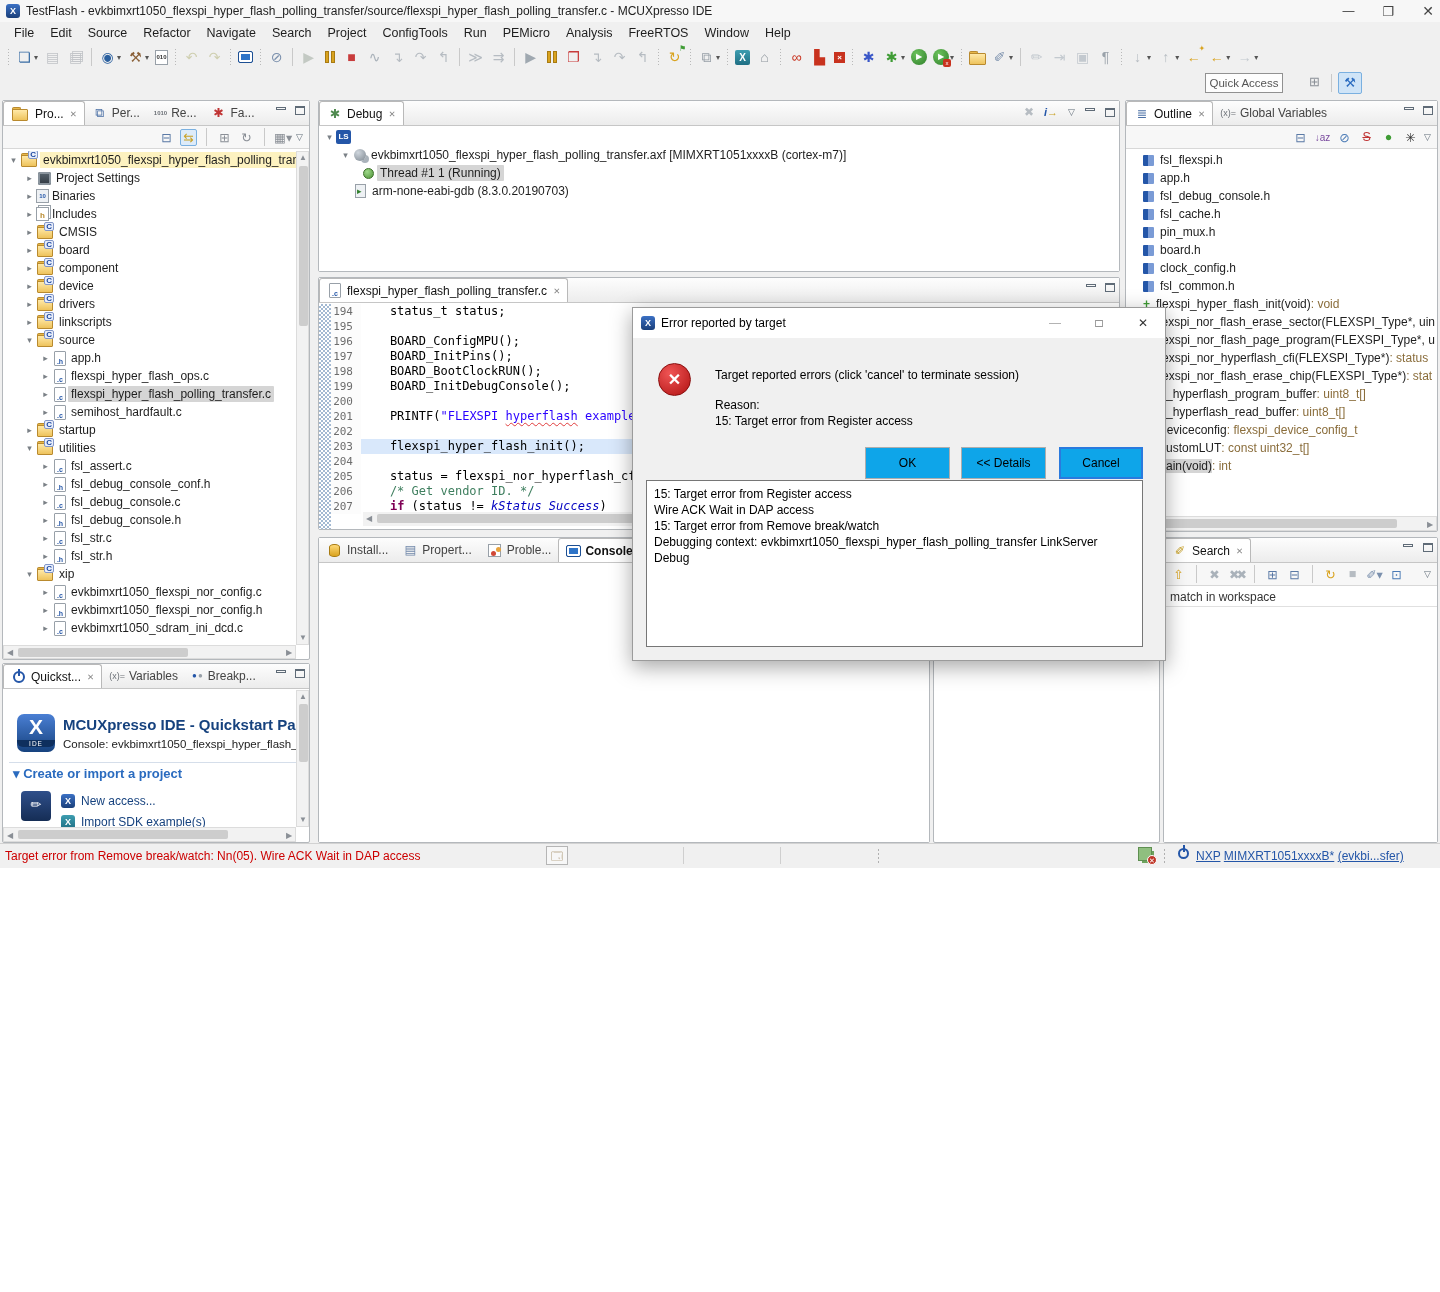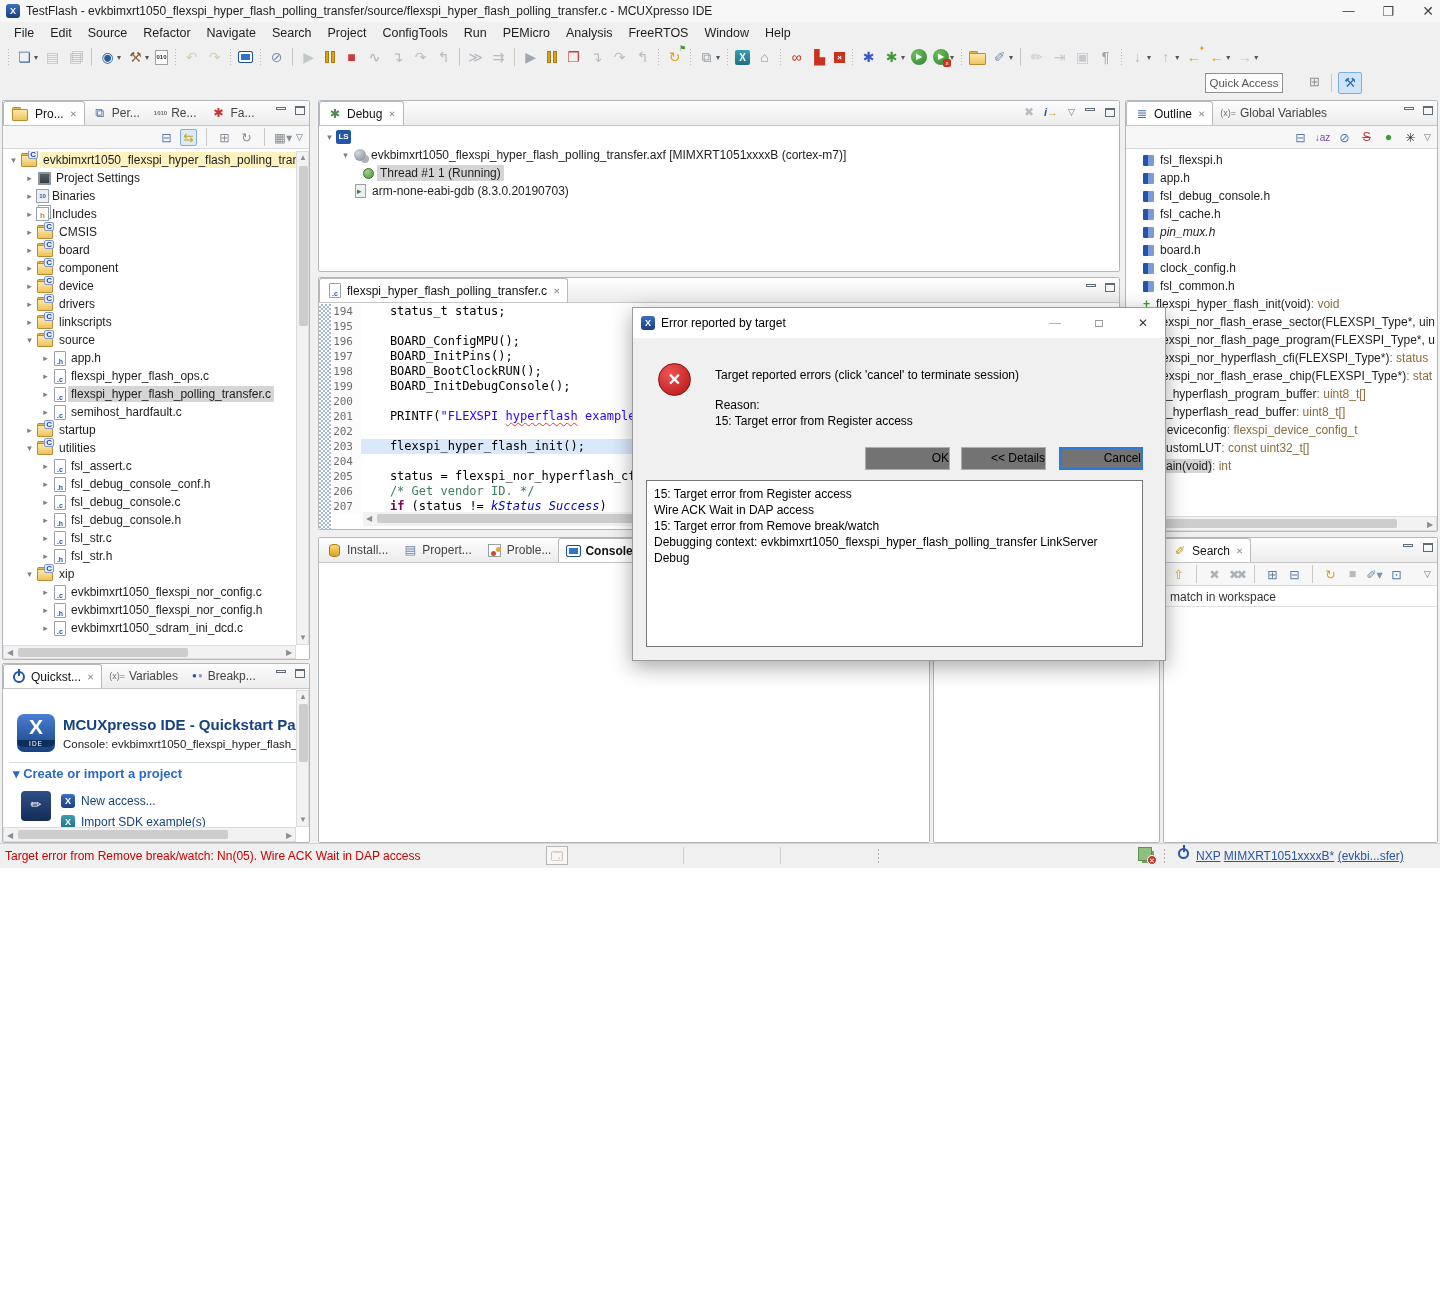--- a/index.html
+++ b/index.html
@@ -120,21 +120,21 @@
   #qs-newicon { position:absolute; left:18px; top:101px; width:30px; height:30px; border-radius:4px; background:linear-gradient(#2f4f8a,#152d55); color:#fff; font-size:13px; text-align:center; line-height:28px; }
   .qs-link-row { position:absolute; left:58px; display:flex; gap:6px; align-items:center; font-size:12px; color:#16427e; }
 
   
   #dlg { position:absolute; left:632px; top:307px; width:534px; height:354px; background:#f0f0f0; border:1px solid #9b9b9b; box-shadow:0 6px 20px rgba(0,0,0,.35); z-index:100; }
   #dlg-title { height:30px; background:#fff; display:flex; align-items:center; padding-left:8px; gap:6px; font-size:12px; color:#000; }
   #dlg-btns { position:absolute; top:0; right:0; height:30px; display:flex; }
   #dlg-btns .db { width:44px; text-align:center; line-height:30px; font-size:12px; color:#333; }
   #dlg-erricon { position:absolute; left:25px; top:55px; width:33px; height:33px; border-radius:50%; background:radial-gradient(circle at 35% 30%, #f05555, #b01212); border:1px solid #8a0e0e; color:#fff; font-weight:bold; font-size:16px; text-align:center; line-height:32px; }
   #dlg .dtext { position:absolute; font-size:12px; color:#000; }
-  .dbtn { position:absolute; top:139px; height:23px; background:#737373; border:1px solid #adadad; font-size:12px; color:#000; text-align:right; line-height:21px; font-family:"Liberation Sans",sans-serif; }
+  .dbtn { position:absolute; top:139px; height:32px; background:#0ea5e9; border:1px solid #adadad; font-size:12px; color:#000; text-align:center; line-height:21px; font-family:"Liberation Sans",sans-serif; }
   .dbtn.focus { border:2px solid #2a7ade; line-height:19px; }
   #dlg-details { position:absolute; left:13px; top:172px; width:497px; height:167px; background:#fff; border:1px solid #767676; padding:5px 7px; font-size:12px; color:#000; line-height:16px; overflow:hidden; }
 
   
   #statusbar { position:absolute; left:0; top:843px; width:100%; height:24px; background:#f0f0f0; border-top:1px solid #d2d2d2; font-size:12px; }
   #sb-msg { position:absolute; left:5px; top:5px; color:#cc0000; white-space:nowrap; }
   #sb-icon { position:absolute; left:546px; top:2px; width:22px; height:19px; border:1px solid #b5b5b5; background:#f7f7f7; text-align:center; font-size:11px; color:#8a6d3b; line-height:18px; }
   .sb-div { position:absolute; top:3px; height:17px; border-left:1px solid #cfcfcf; }
   .sb-dots { position:absolute; top:4px; width:3px; height:16px; background-image:radial-gradient(#b0b0b0 35%, transparent 36%); background-size:3px 4px; }
   #sb-pages { position:absolute; left:1138px; top:3px; width:14px; height:14px; background:#8fbf7f; border:1px solid #5e8f50; box-shadow:3px 3px 0 -1px #6da35d; }
@@ -759,21 +759,21 @@
         <div class="orow" style="padding-left: 6px;">
           <span class="omark"></span>
           <span class="i-include"></span>
           <span class="onm" style="margin-left: 3px;">fsl_debug_console.h</span>
         </div>
         <div class="orow" style="padding-left: 6px;">
           <span class="omark"></span>
           <span class="i-include"></span>
           <span class="onm" style="margin-left: 3px;">fsl_cache.h</span>
         </div>
-        <div class="orow" style="padding-left: 6px; font-style: italic;">
+        <div class="orow" style="padding-left: 6px;">
           <span class="omark"></span>
           <span class="i-include"></span>
           <span class="onm" style="margin-left: 3px;">pin_mux.h</span>
         </div>
         <div class="orow" style="padding-left: 6px;">
           <span class="omark"></span>
           <span class="i-include"></span>
           <span class="onm" style="margin-left: 3px;">board.h</span>
         </div>
         <div class="orow" style="padding-left: 6px;">

